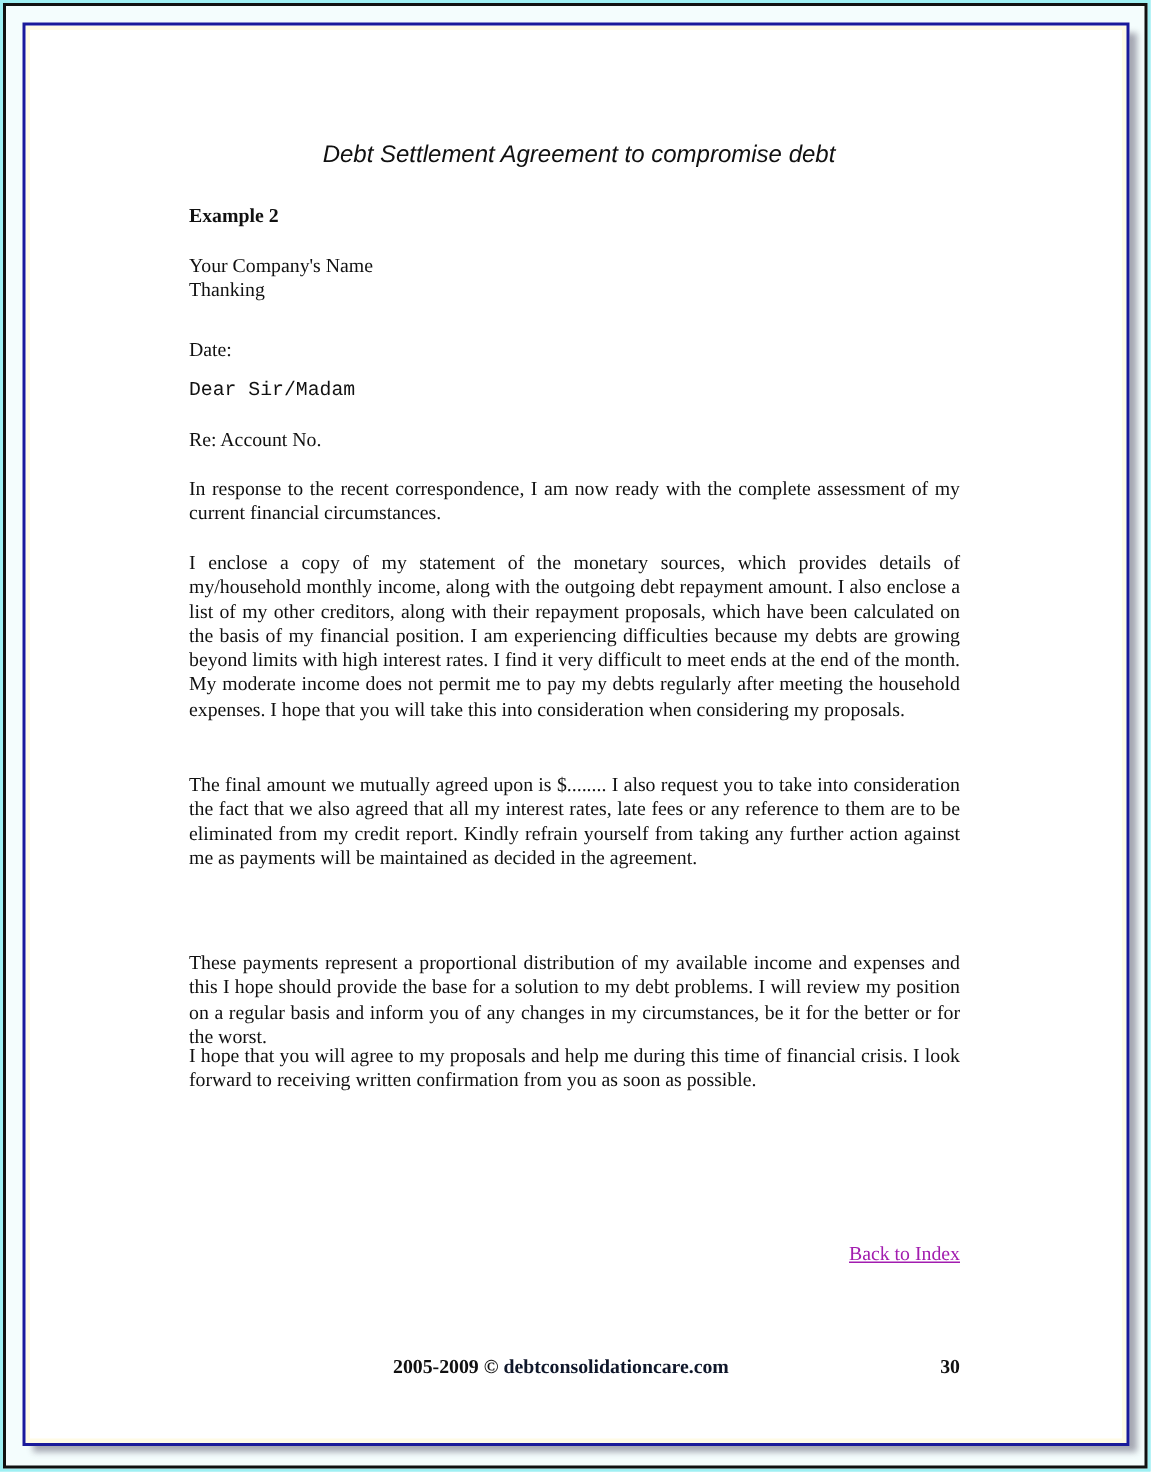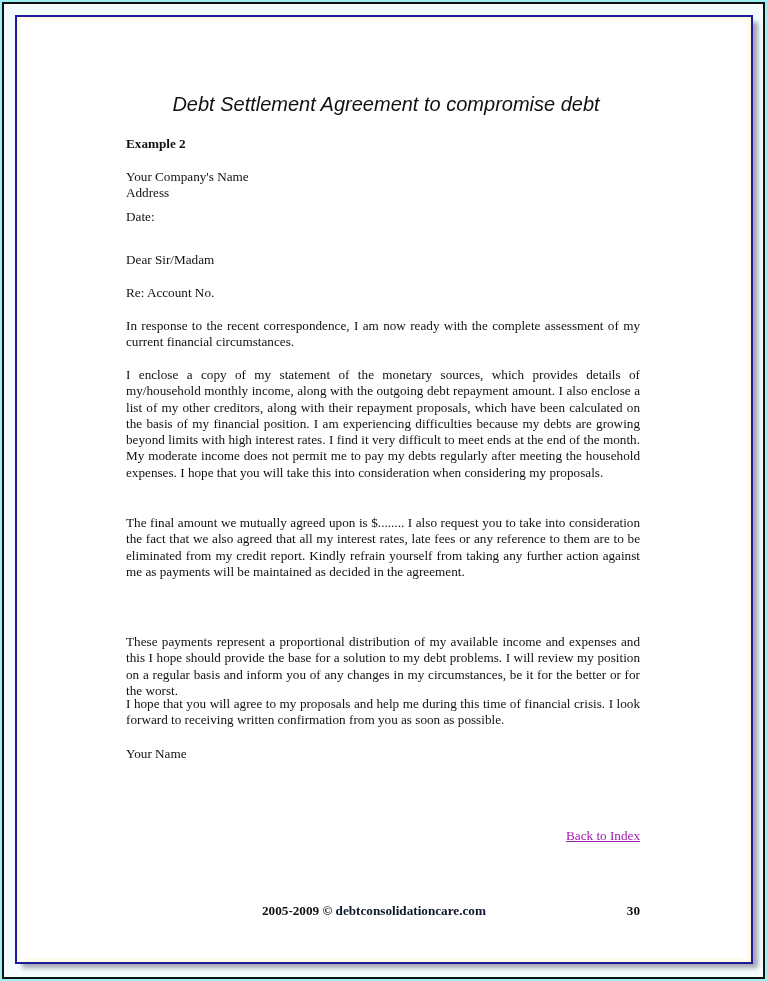--- a/index.html
+++ b/index.html
@@ -43,21 +43,21 @@
       line-height: 16.3px;
       color: #111111;
     }
     .title {
       position: absolute;
       left: 0; top: 92px;
       width: 100%;
       text-align: center;
       font-family: "Liberation Sans", "DejaVu Sans", sans-serif;
       font-style: italic;
-      font-size: 20px;
+      font-size: 16px;
       line-height: 24px;
       color: #111111;
       margin-left: 3px;
     }
     .example {
       position: absolute;
       left: 0; top: 136px;
       font-weight: bold;
     }
     .block {
@@ -101,35 +101,34 @@
 <div class="outer-frame"></div>
 <div class="page-shadow"></div>
 <div class="page"></div>
 
 <div class="content">
   <div class="title">Debt Settlement Agreement to compromise debt</div>
   <div class="example">Example 2</div>
 
   <div class="block" style="top:169px;">
     <span class="line">Your Company's Name</span>
-    <span class="line">Address</span>
+    <span class="line">Thanking</span>
   </div>
 
-  <div class="block" style="top:209px;">Date:</div>
-  <div class="block" style="top:252px;">Dear Sir/Madam</div>
+  <div class="block" style="top:225px;">Date:</div>
+  <div class="block" style="top:252px;font-family:Liberation Mono, monospace;">Dear Sir/Madam</div>
   <div class="block" style="top:285px;">Re: Account No.</div>
 
   <div class="block justify" style="top:318px;">In response to the recent correspondence, I am now ready with the complete assessment of my current financial circumstances.</div>
   <div class="block justify" style="top:367px;">I enclose a copy of my statement of the monetary sources, which provides details of my/household monthly income, along with the outgoing debt repayment amount. I also enclose a list of my other creditors, along with their repayment proposals, which have been calculated on the basis of my financial position. I am experiencing difficulties because my debts are growing beyond limits with high interest rates. I find it very difficult to meet ends at the end of the month. My moderate income does not permit me to pay my debts regularly after meeting the household expenses. I hope that you will take this into consideration when considering my proposals.</div>
   <div class="block justify" style="top:515px;">The final amount we mutually agreed upon is $........ I also request you to take into consideration the fact that we also agreed that all my interest rates, late fees or any reference to them are to be eliminated from my credit report. Kindly refrain yourself from taking any further action against me as payments will be maintained as decided in the agreement.</div>
   <div class="block justify" style="top:598px;margin-top:36px;">These payments represent a proportional distribution of my available income and expenses and this I hope should provide the base for a solution to my debt problems. I will review my position on a regular basis and inform you of any changes in my circumstances, be it for the better or for the worst.</div>
   <div class="block justify" style="top:696px;">I hope that you will agree to my proposals and help me during this time of financial crisis. I look forward to receiving written confirmation from you as soon as possible.</div>
 
   <div class="block" style="top:746px;">
-    <span class="line">Your Name</span>
   </div>
 
   <a class="back-link">Back to Index</a>
 
   <div class="footer">
     <span class="footer-copy">
       <span>2005-2009 ©</span>
       <span class="footer-site">debtconsolidationcare.com</span>
     </span>
     <span class="page-number">30</span>

